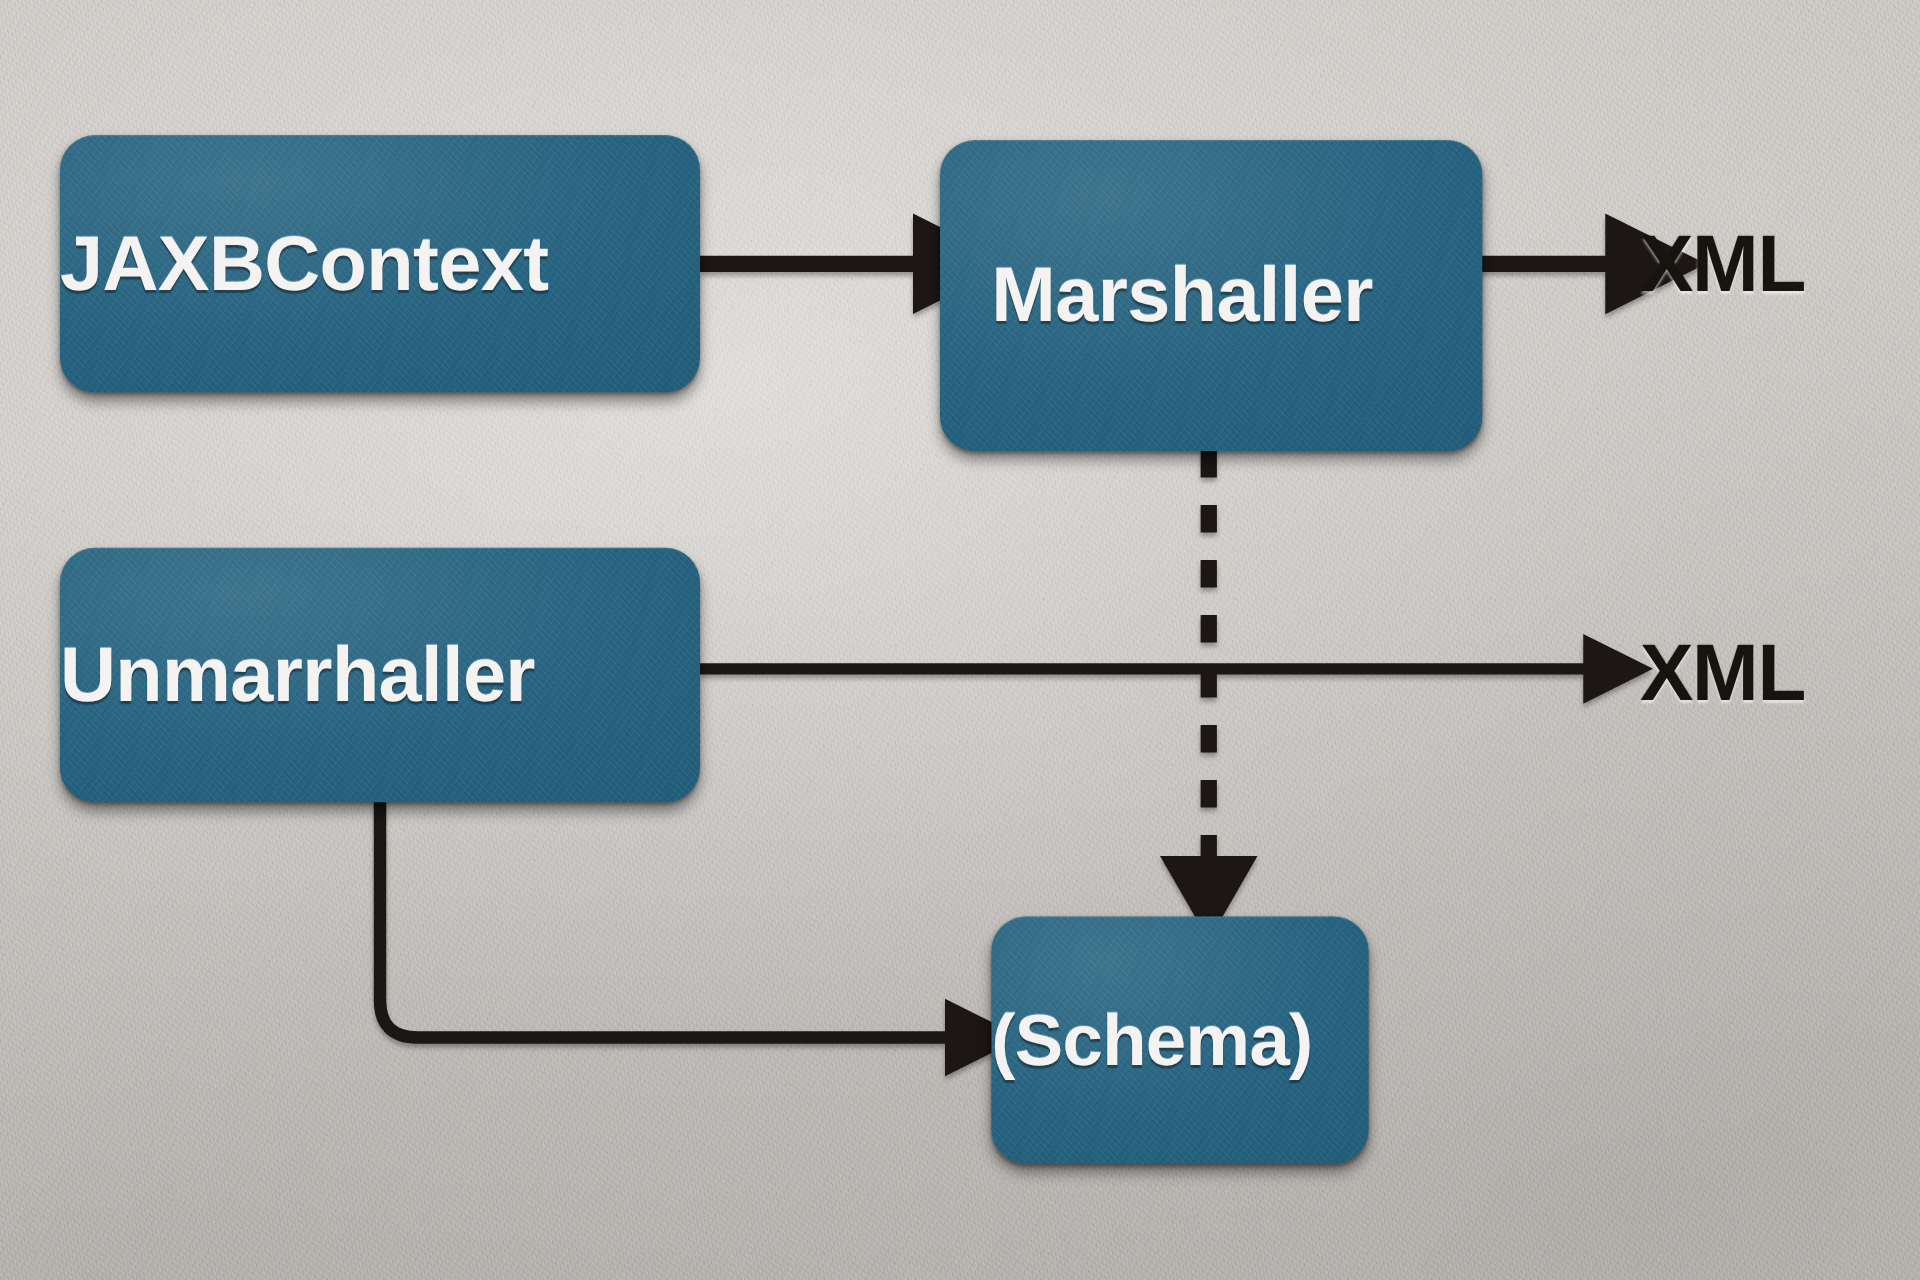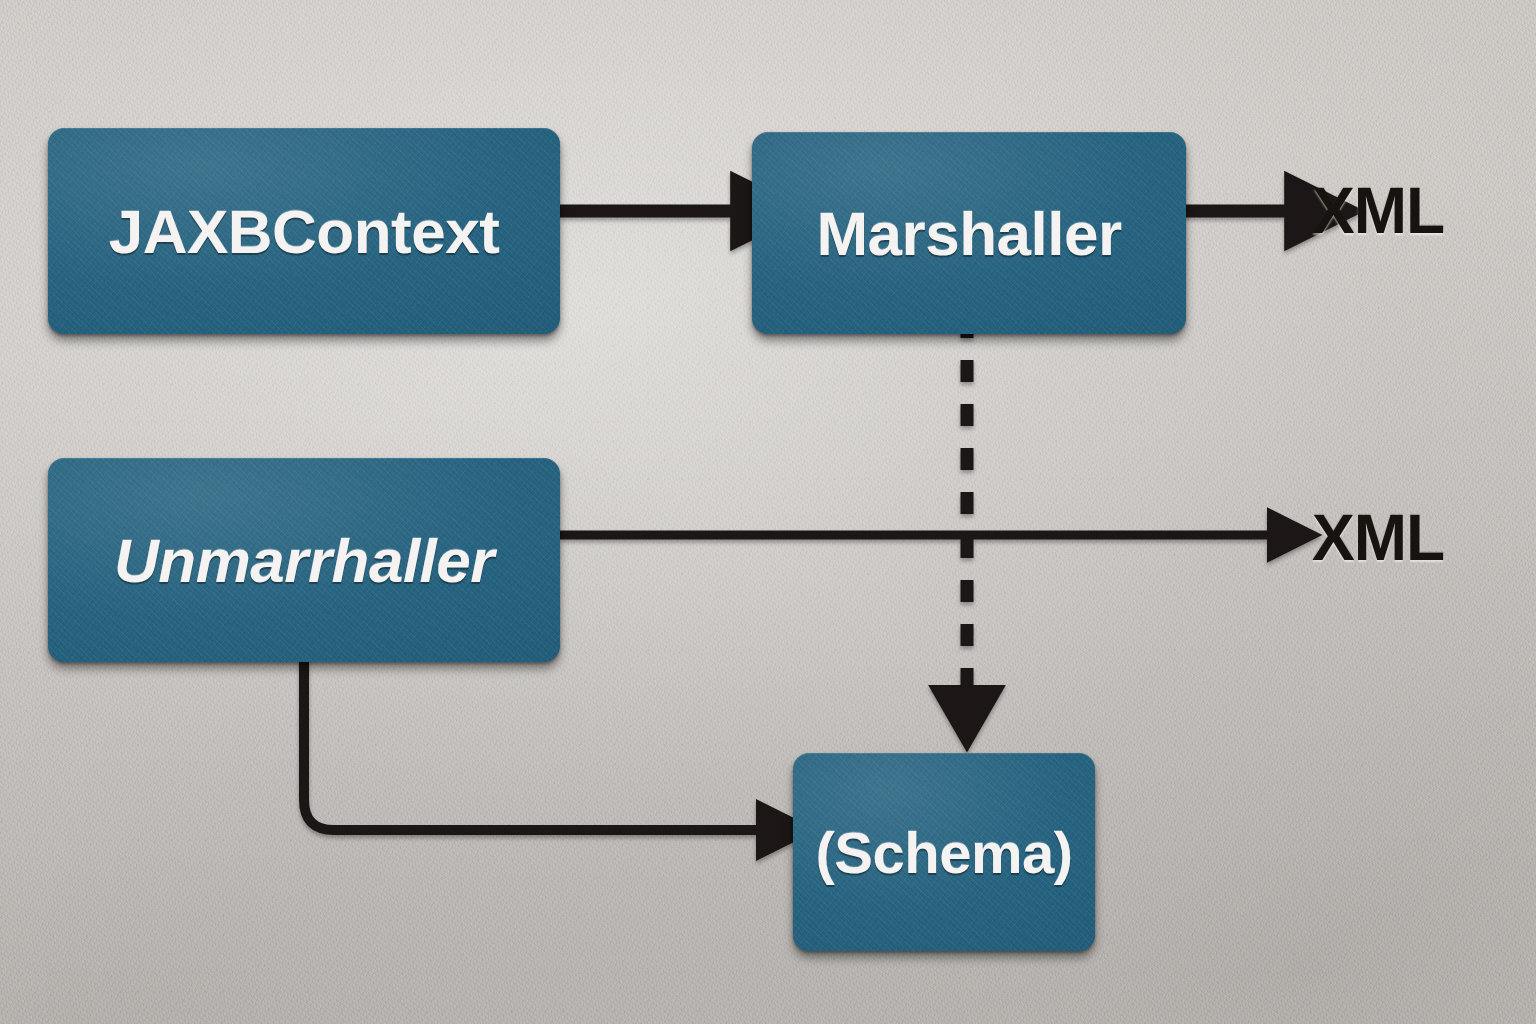--- a/index.html
+++ b/index.html
@@ -41,52 +41,50 @@
     inset: 0;
     width: 1536px;
     height: 1024px;
   }
 
   .node {
     position: absolute;
     box-sizing: border-box;
     display: flex;
     align-items: center;
-    justify-content: center;
-    border-radius: 16px;
+    border-radius: 28px;
     background-color: #21607e;
     background-image:
       radial-gradient(ellipse 130% 130% at 30% 18%, rgba(255,255,255,0.13) 0%, rgba(255,255,255,0.02) 48%, rgba(0,0,0,0.06) 100%),
       repeating-linear-gradient(44deg, rgba(255,255,255,0.035) 0px, rgba(255,255,255,0.035) 1px, rgba(0,0,0,0.045) 1px, rgba(0,0,0,0.045) 2px, rgba(0,0,0,0) 2px, rgba(0,0,0,0) 4px),
       repeating-linear-gradient(127deg, rgba(255,255,255,0.03) 0px, rgba(255,255,255,0.03) 1px, rgba(0,0,0,0.04) 1px, rgba(0,0,0,0.04) 2px, rgba(0,0,0,0) 2px, rgba(0,0,0,0) 5px);
     box-shadow:
       0 7px 10px rgba(0,0,0,0.40),
       0 2px 3px rgba(0,0,0,0.30),
       inset 0 1px 0 rgba(255,255,255,0.10);
     z-index: 3;
-    margin-top: 20px;
   }
   .node .label {
     color: #f4f3f1;
     font-weight: bold;
     letter-spacing: -0.5px;
     white-space: nowrap;
     text-shadow:
       0 2px 1px rgba(0,0,0,0.38),
       0 -1px 0 rgba(255,255,255,0.25);
   }
 
   #node-jaxbcontext { left: 48px;  top: 108px; width: 512px; height: 206px; }
-  #node-marshaller  { left: 752px; top: 112px; width: 434px; height: 202px; }
+  #node-marshaller  { left: 752px; top: 112px; width: 434px; height: 249px; padding-left: 41px; }
   #node-unmarshaller{ left: 48px;  top: 438px; width: 512px; height: 204px; }
   #node-schema      { left: 793px; top: 733px; width: 302px; height: 198px; }
 
   #node-jaxbcontext .label  { font-size: 62px; }
   #node-marshaller .label   { font-size: 62px; }
-  #node-unmarshaller .label { font-size: 62px; font-style: italic; }
+  #node-unmarshaller .label { font-size: 62px; }
   #node-schema .label       { font-size: 58px; }
 
   .out-label {
     position: absolute;
     color: #17140f;
     font-weight: bold;
     font-size: 64px;
     letter-spacing: -1px;
     white-space: nowrap;
     text-shadow: 0 2px 2px rgba(255,255,255,0.55), 0 -1px 1px rgba(0,0,0,0.25);

